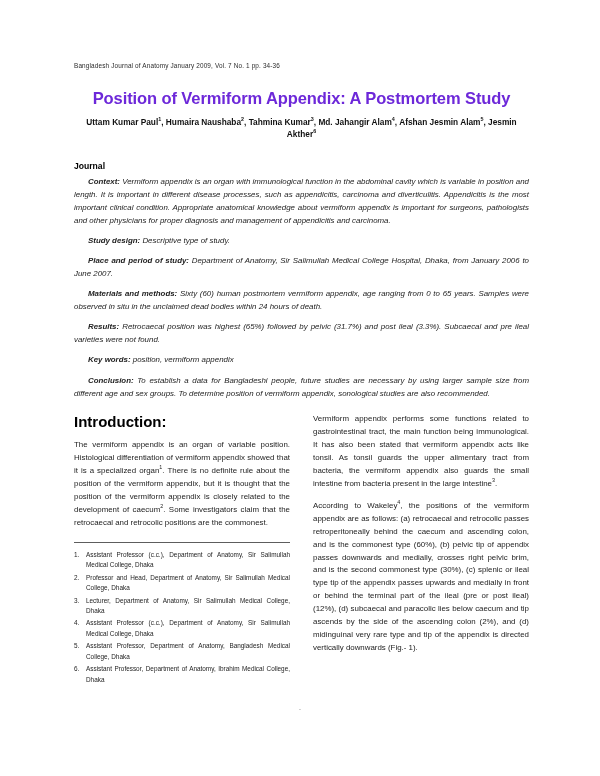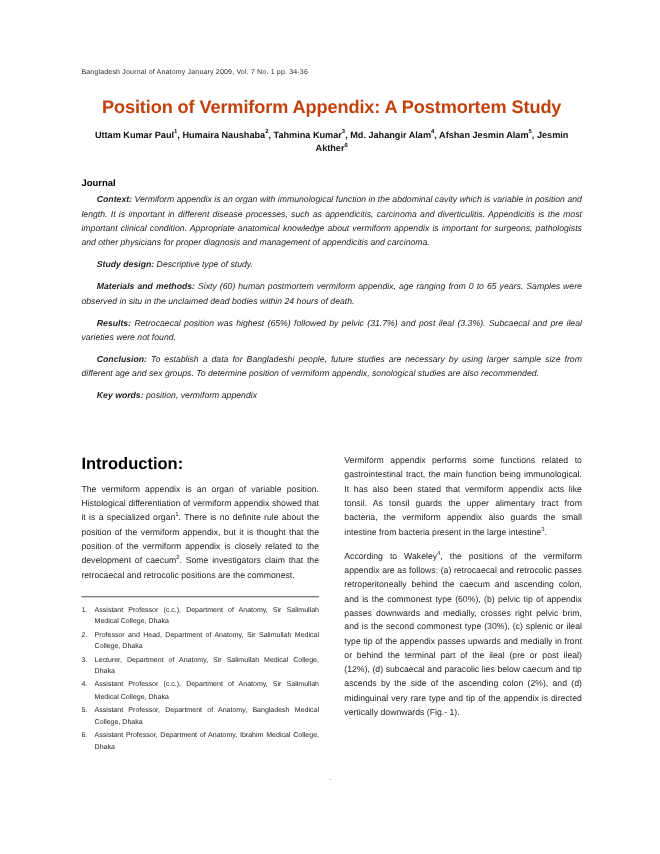--- a/index.html
+++ b/index.html
@@ -37,21 +37,21 @@
     margin-bottom: 20px;
     white-space: nowrap;
   }
 
   
   .title {
     font-size: 16.5px;
     font-weight: bold;
     text-align: center;
     letter-spacing: -0.1px;
-    color: #c2410c;
+    color: #6d28d9;
     margin: 4px 0 9px 0;
     line-height: 1.1;
   }
 
   
   .authors {
     font-size: 8.3px;
     font-weight: bold;
     text-align: center;
     line-height: 1.45;
@@ -182,39 +182,43 @@
     <p class="abs-para">
       <span class="lbl">Context:</span>
       <span>Vermiform appendix is an organ with immunological function in the abdominal cavity which is variable in position and length.  It is important in different disease processes, such as appendicitis, carcinoma and diverticulitis.  Appendicitis is the most important clinical condition.  Appropriate anatomical knowledge about vermiform appendix is important for surgeons, pathologists and other physicians for proper diagnosis and management of appendicitis and carcinoma.</span>
     </p>
 
     <p class="abs-para">
       <span class="lbl">Study design:</span>
       <span>Descriptive type of study.</span>
     </p>
 
+    <p class="abs-para">
+      <span class="lbl">Place and period of study:</span>
+      <span>Department of Anatomy, Sir Salimullah Medical College Hospital, Dhaka, from January 2006 to June 2007.</span>
+    </p>
 
     <p class="abs-para">
       <span class="lbl">Materials and methods:</span>
       <span>Sixty (60) human postmortem vermiform appendix, age ranging from 0 to 65 years.  Samples were observed in situ in the unclaimed dead bodies within 24 hours of death.</span>
     </p>
 
     <p class="abs-para">
       <span class="lbl">Results:</span>
       <span>Retrocaecal position was highest (65%) followed by pelvic (31.7%) and post ileal (3.3%).  Subcaecal and pre ileal varieties were not found.</span>
     </p>
 
     <p class="abs-para">
+      <span class="lbl">Key words:</span>
+      <span>position, vermiform appendix</span>
+    </p>
+
+    <p class="abs-para">
       <span class="lbl">Conclusion:</span>
       <span>To establish a data for Bangladeshi people, future studies are necessary by using larger sample size from different age and sex groups. To determine position of vermiform appendix, sonological studies are also recommended.</span>
-    </p>
-
-    <p class="abs-para">
-      <span class="lbl">Key words:</span>
-      <span>position, vermiform appendix</span>
     </p>
 
   </div>
 
   <div class="columns">
 
     <div class="col">
 
       <div class="section-heading">Introduction:</div>
 

